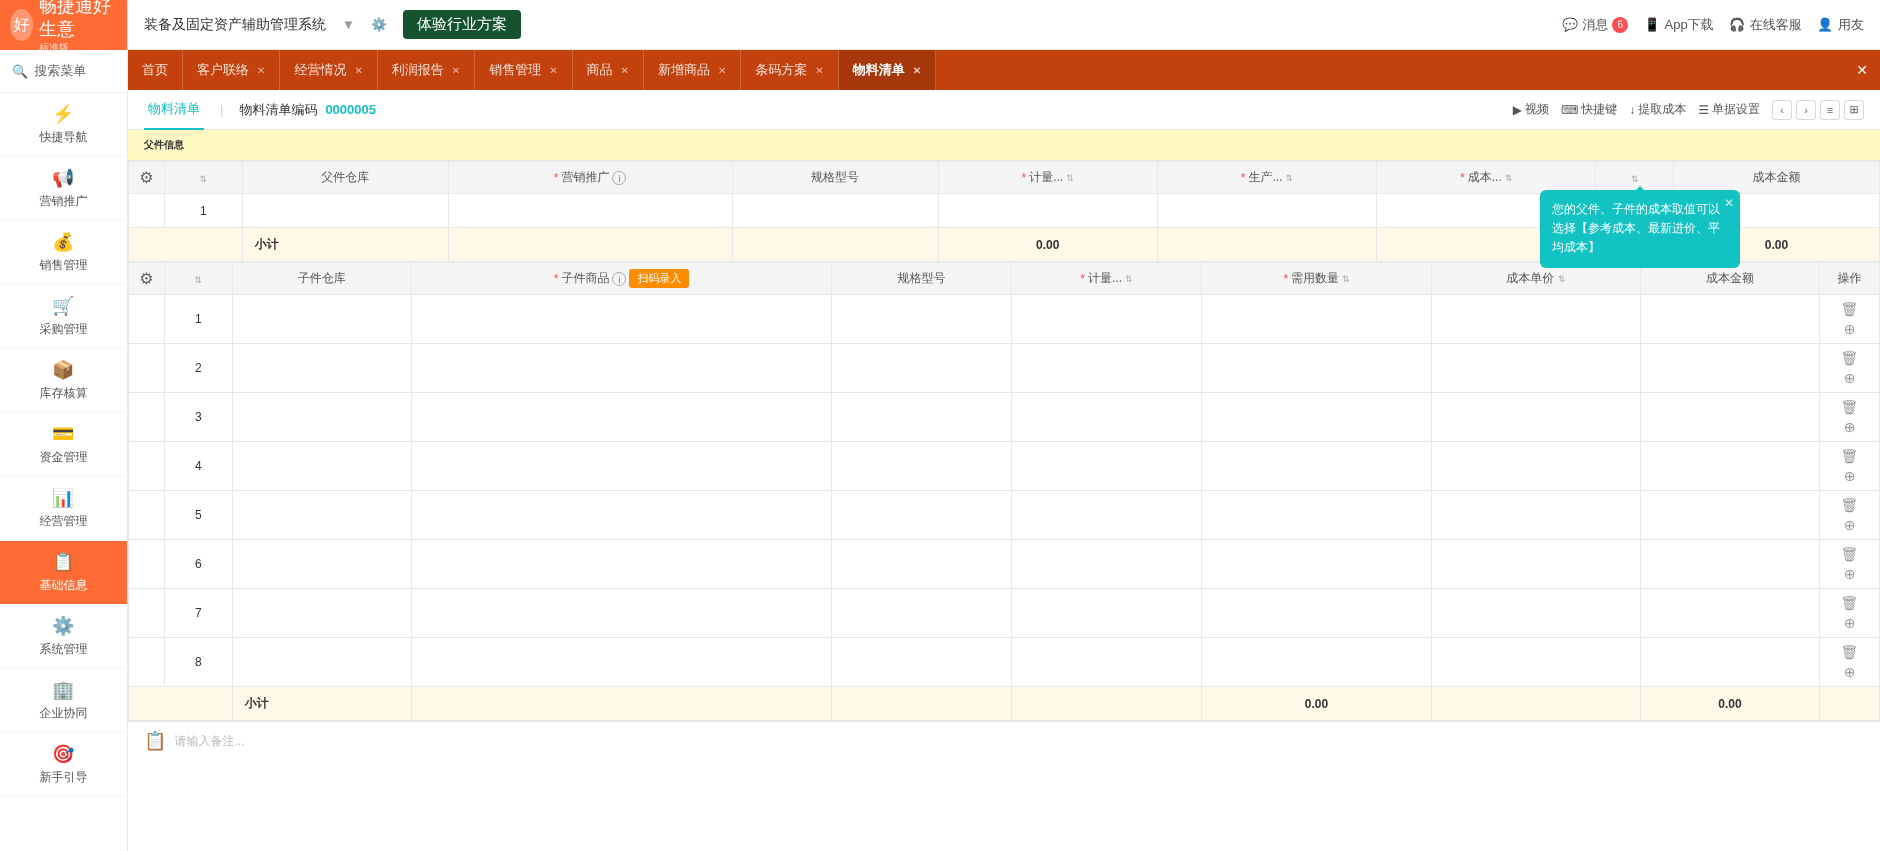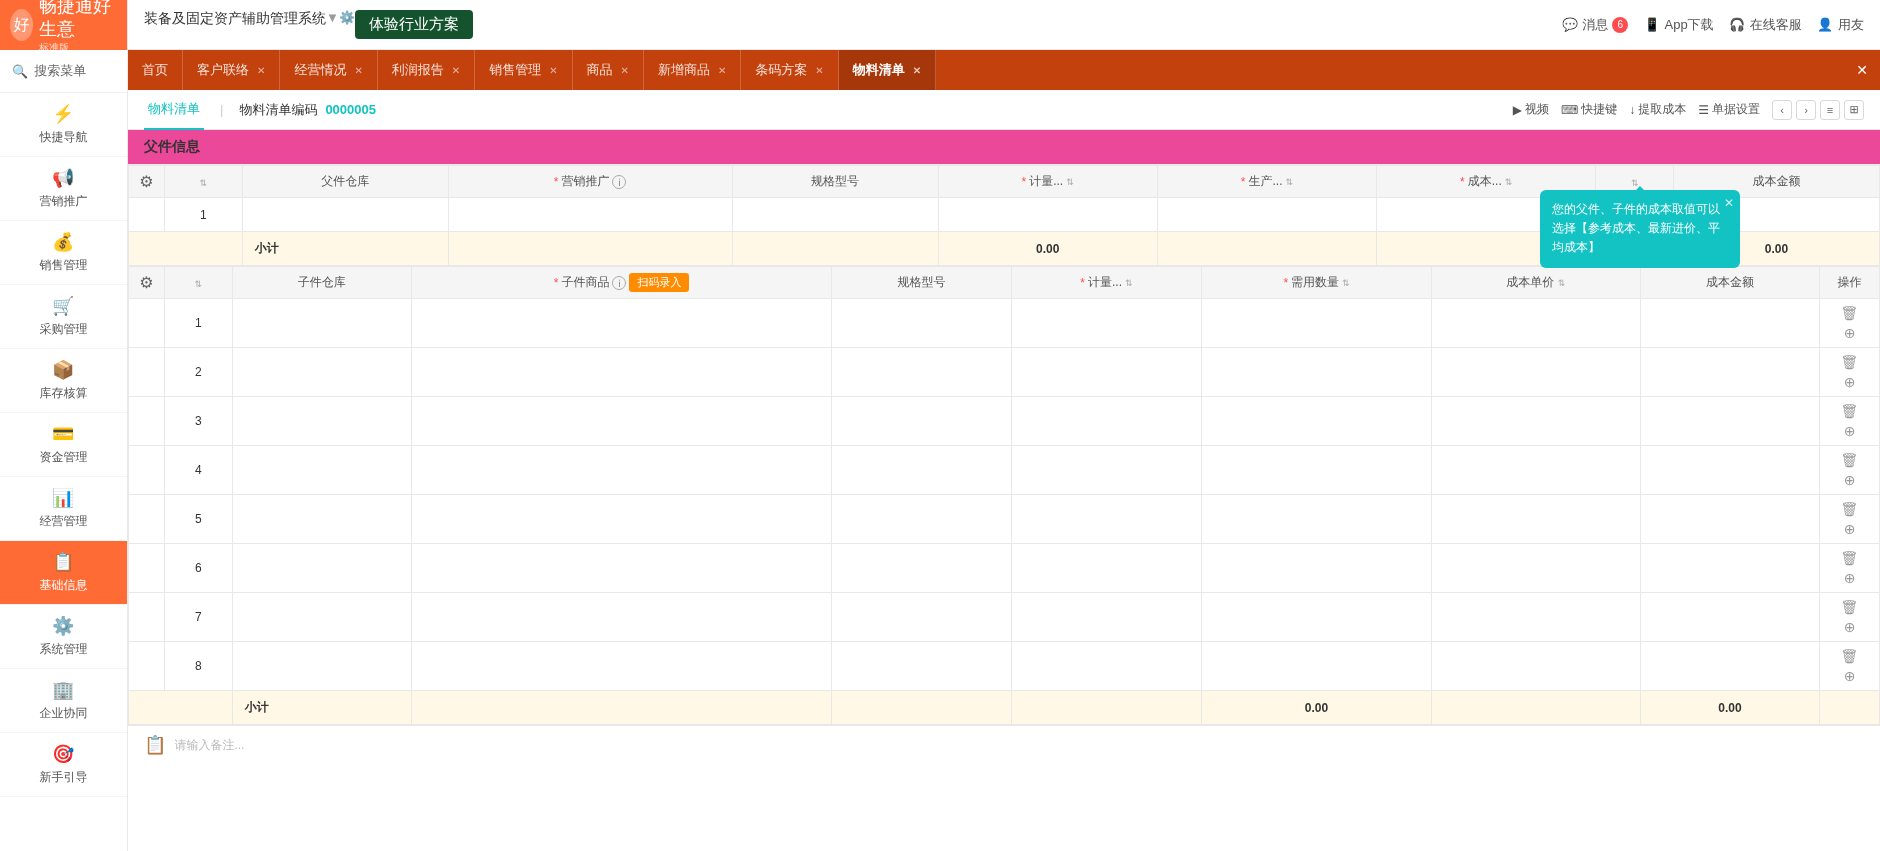--- a/index.html
+++ b/index.html
@@ -83,21 +83,21 @@
     .top-header {
       background: #fff;
       border-bottom: 1px solid #e8e8e8;
       display: flex;
       align-items: center;
       padding: 0 16px;
       height: 50px;
       flex-shrink: 0;
       justify-content: space-between;
     }
-    .top-header-left { display: flex; gap: 0; }
+    .top-header-left { display: flex; align-items: center; gap: 16px; }
     .system-title { font-size: 14px; color: #333; }
     .header-btn {
       background: #14532d;
       color: #fff;
       border: none;
       padding: 5px 14px;
       border-radius: 4px;
       cursor: pointer;
       font-size: 15px;
     }
@@ -183,24 +183,24 @@
     .breadcrumb-num { color: #13c2c2; font-weight: bold; }
 
     .sub-tabs-right { margin-left: auto; display: flex; align-items: center; gap: 12px; color: #555; font-size: 12px; }
     .sub-tabs-right span { cursor: pointer; display: flex; align-items: center; gap: 3px; }
     .nav-arrows { display: flex; gap: 4px; }
     .nav-arrow { width: 20px; height: 20px; border: 1px solid #d9d9d9; border-radius: 3px; display: flex; align-items: center; justify-content: center; cursor: pointer; font-size: 11px; color: #666; }
 
     
     .section-header {
       padding: 8px 16px;
-      font-size: 14px;
+      font-size: 10px;
       font-weight: bold;
       color: #333;
-      background: #ec4899;
+      background: #fef9c3;
       border-bottom: 1px solid #e8e8e8;
     }
 
     
     .data-table {
       width: 100%;
       border-collapse: collapse;
       font-size: 12px;
     }
     .data-table th {

